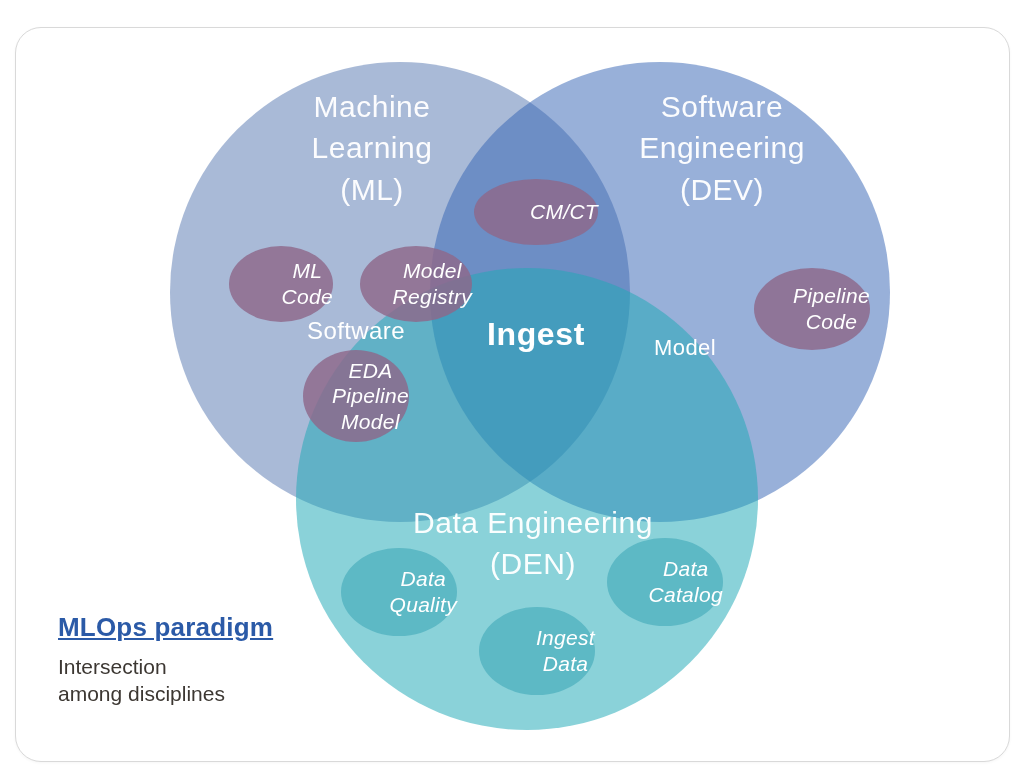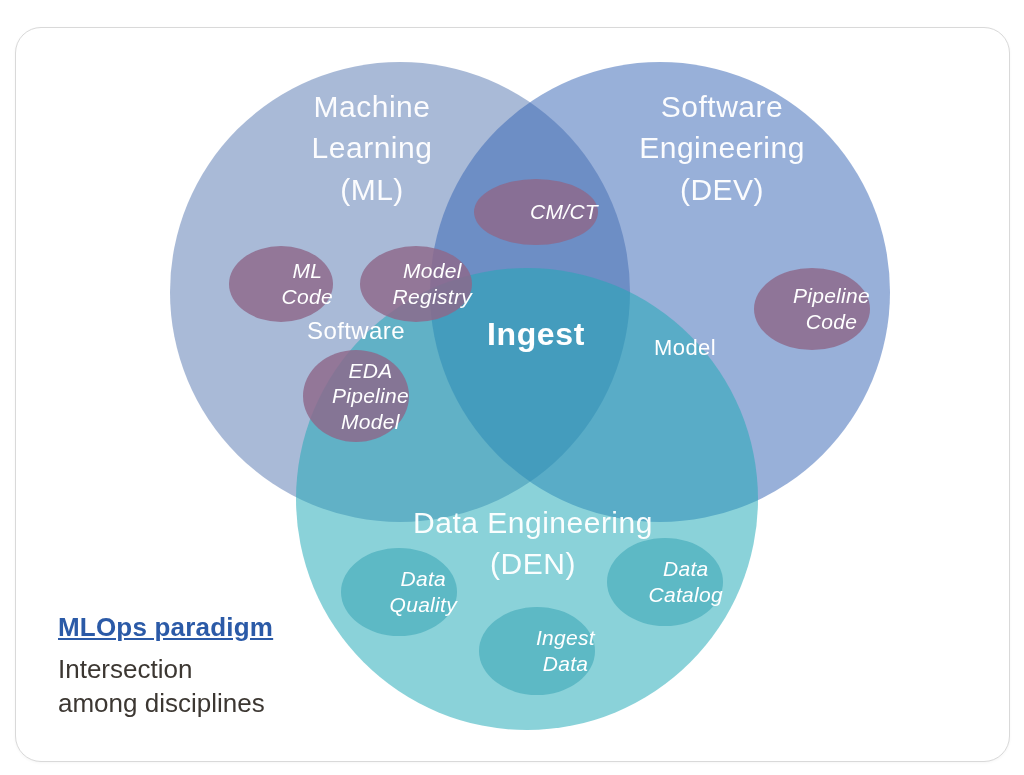--- a/index.html
+++ b/index.html
@@ -82,21 +82,21 @@
   .caption-title {
     color: #2b5aa7;
     font-size: 26px;
     font-weight: bold;
     letter-spacing: 0.2px;
     margin-bottom: 10px;
     text-decoration: underline;
   }
   .caption-sub {
     color: #3c3732;
-    font-size: 26px;
+    font-size: 21px;
     line-height: 1.3;
     white-space: pre-line;
   }
 </style>
 </head>
 <body>
 
 <div id="stage">
 
   <div class="card"></div>

